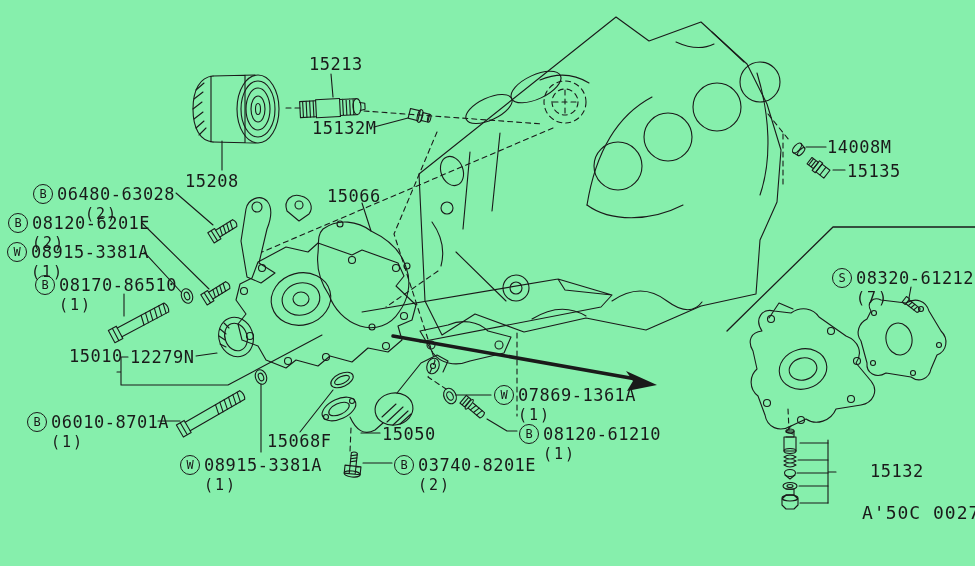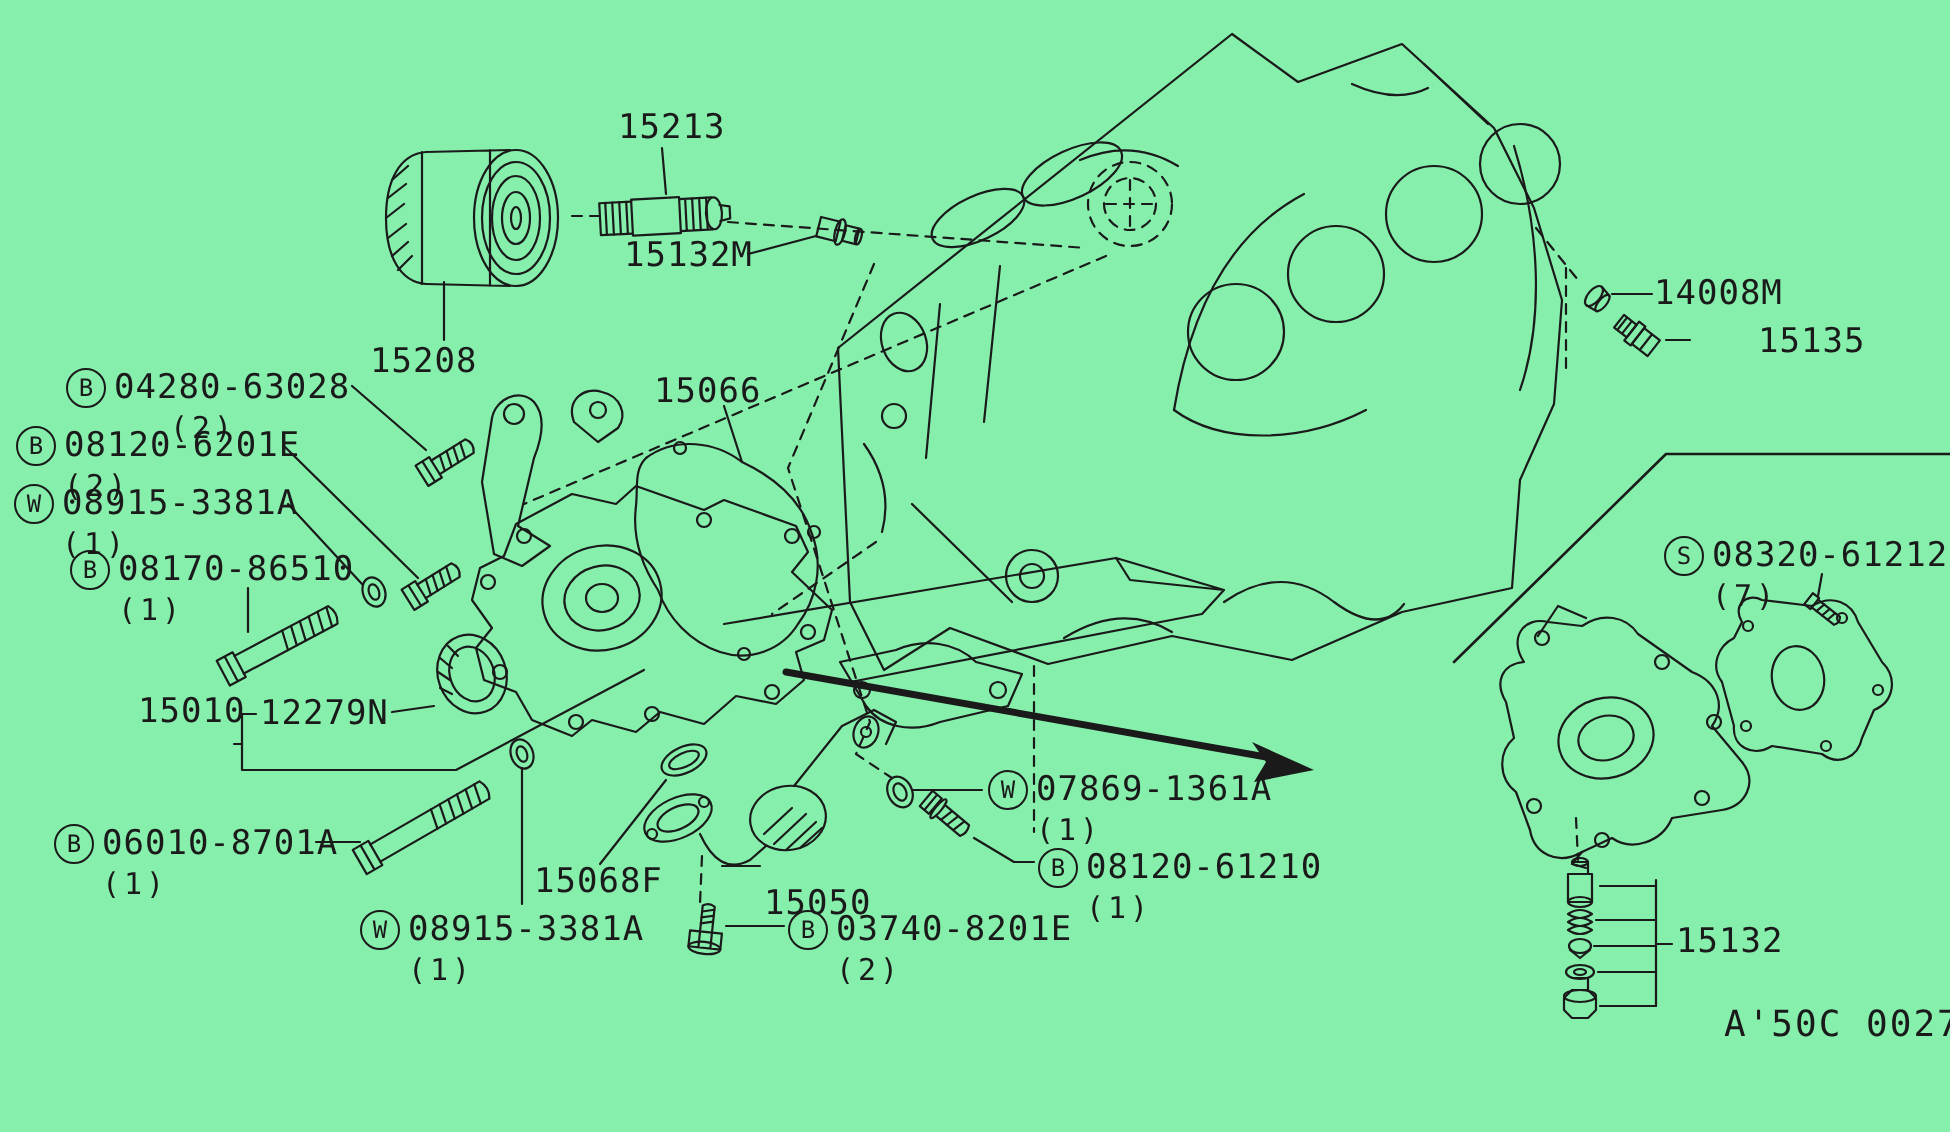--- a/index.html
+++ b/index.html
@@ -278,32 +278,32 @@
   <g>
     <path d="M 393,336 L 636,379" stroke-width="3.5"></path>
     <polygon points="657,385 626,371 633,381 627,391" fill="#1a1a1a" stroke="none"></polygon>
   </g>
 </svg>
 
 <div class="lbl" style="left:309px;top:56px">15213</div>
 <div class="lbl" style="left:312px;top:120px">15132M</div>
 <div class="lbl" style="left:185px;top:173px">15208</div>
 <div class="lbl" style="left:827px;top:139px">14008M</div>
-<div class="lbl" style="left:879px;top:163px">15135</div>
+<div class="lbl" style="left:847px;top:163px">15135</div>
 <div class="lbl" style="left:327px;top:188px">15066</div>
 <div class="lbl" style="left:130px;top:349px">12279N</div>
 <div class="lbl" style="left:69px;top:348px">15010</div>
 <div class="lbl" style="left:267px;top:433px">15068F</div>
-<div class="lbl" style="left:382px;top:444px">15050</div>
-<div class="lbl" style="left:838px;top:463px">15132</div>
+<div class="lbl" style="left:382px;top:426px">15050</div>
+<div class="lbl" style="left:870px;top:463px">15132</div>
 
 <div class="lbl" style="left:33px;top:184px">
   <div class="row">
         <span class="circ">B</span>
-        <span>04280-63028</span>
+        <span>06480-63028</span>
       </div>
   <div class="qty" style="margin-left:52px">(2)</div>
 </div>
 
 <div class="lbl" style="left:8px;top:213px">
   <div class="row">
         <span class="circ">B</span>
         <span>08120-6201E</span>
       </div>
   <div class="qty">(2)</div>

